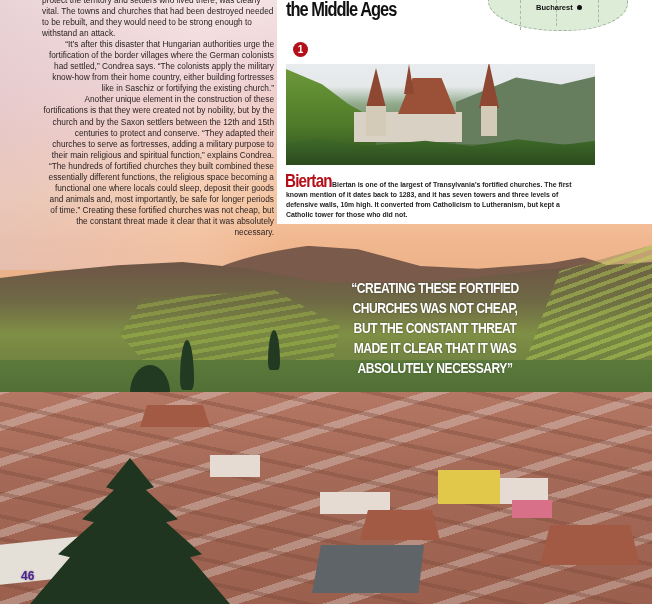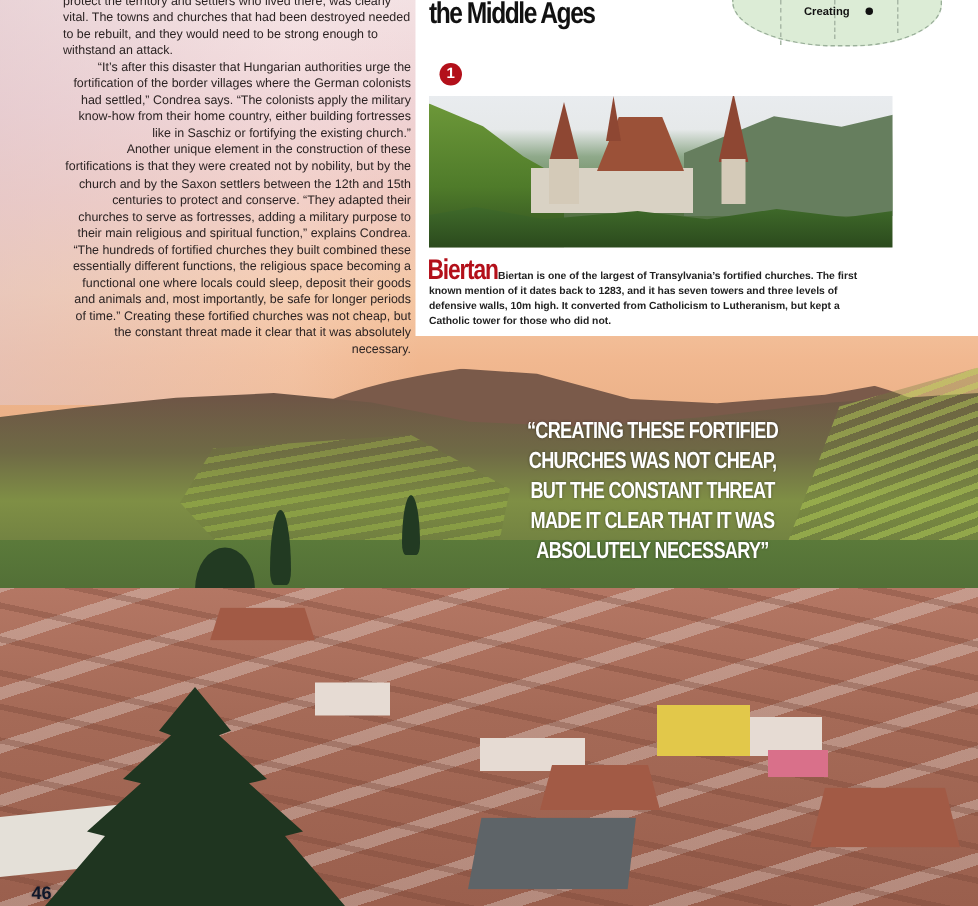--- a/index.html
+++ b/index.html
@@ -121,21 +121,21 @@
   .caption-text .lead-space { display: inline-block; width: 46px; }
 
   .pull-quote {
     position: absolute; left: 316px; top: 278px; width: 238px;
     text-align: center; color: #ffffff; font-weight: bold; font-size: 15.5px; line-height: 20px;
     letter-spacing: -0.6px; text-shadow: 0 0 2px rgba(0,0,0,0.45);
     transform: scaleX(0.78); transform-origin: center top;
   }
 
   .page-number {
-    position: absolute; left: 21px; top: 588px; font-size: 12px; font-weight: bold; color: #0f172a;
+    position: absolute; left: 21px; top: 569px; font-size: 12px; font-weight: bold; color: #4c1d95;
     text-shadow: 0 0 2px rgba(0,0,0,0.4);
   }
 </style>
 </head>
 <body>
 
 <div>
   <div class="sky"></div>
   <div class="sky-left-wash"></div>
   <div class="hill-back"></div>
@@ -168,21 +168,21 @@
 </div>
 
 <div class="panel"></div>
 <div class="section-title">the Middle Ages</div>
 
 <div>
   <div class="map"></div>
   <div class="map-line" style="left:520px;"></div>
   <div class="map-line" style="left:556px;height:26px;"></div>
   <div class="map-line" style="left:598px;height:22px;"></div>
-  <div class="map-label">Creating</div>
+  <div class="map-label">Bucharest</div>
   <div class="map-dot"></div>
 </div>
 
 <div class="photo">
   <div class="mtn"></div>
   <div class="forest"></div>
   <div class="church-wall"></div>
   <div class="church-roof"></div>
   <div class="spire" style="left:80px;top:4px;width:20px;height:40px;"></div>
   <div class="tower-body" style="left:80px;top:42px;width:20px;height:30px;"></div>

